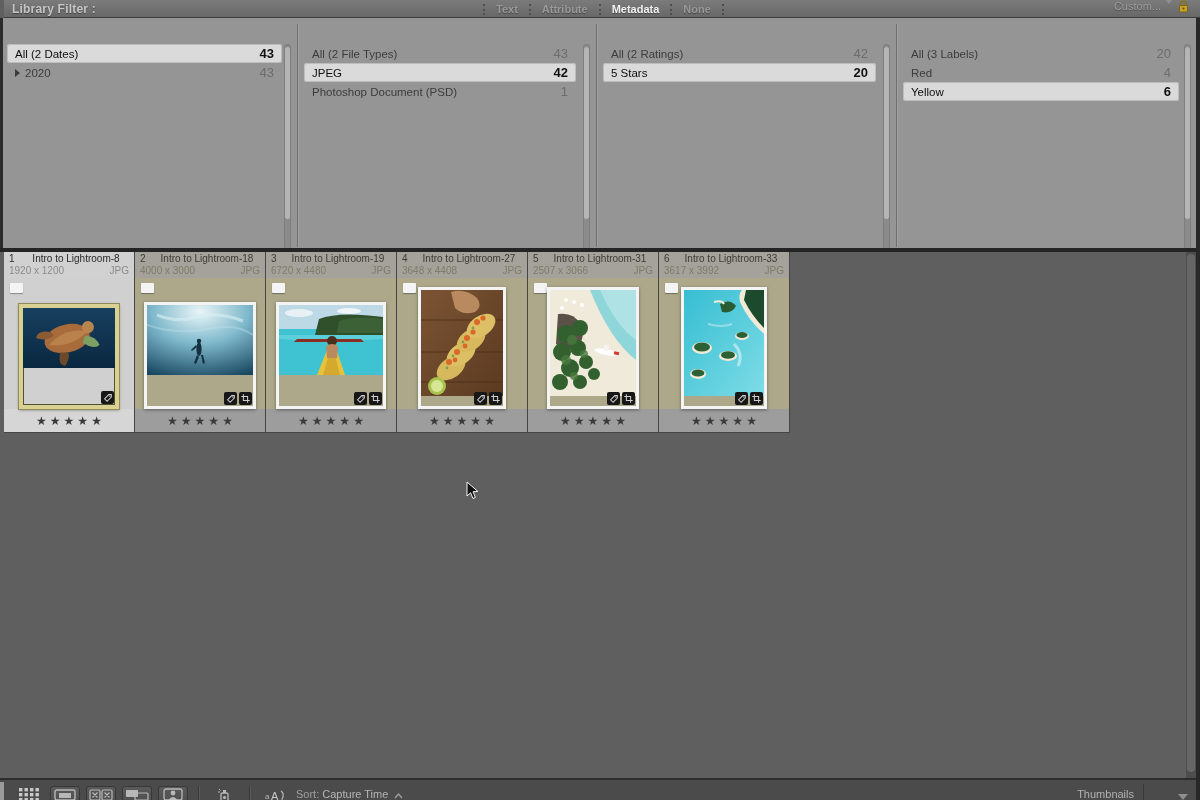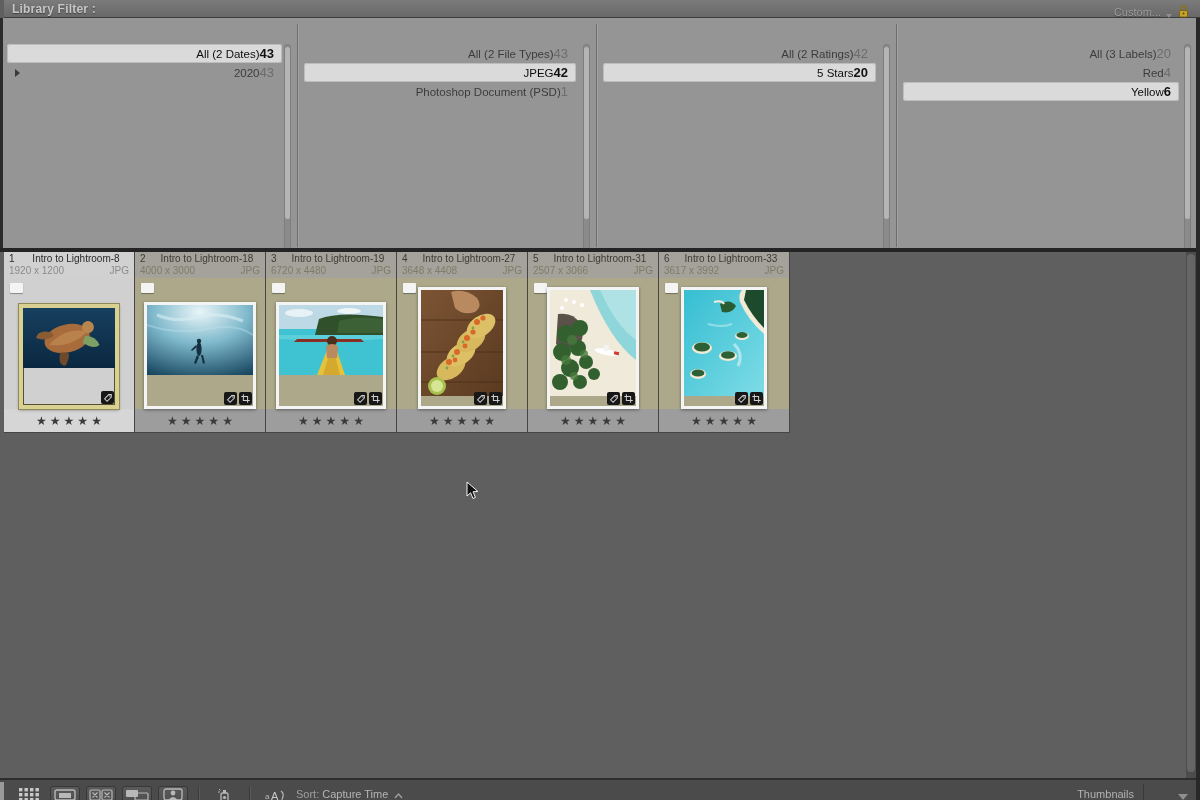--- a/index.html
+++ b/index.html
@@ -11,39 +11,39 @@
   #filterbar { position:absolute; left:4px; top:0; width:1200px; height:18px;
     background:linear-gradient(#7b7b7b,#686868); border-bottom:1px solid #3c3c3c;
     display:flex; align-items:center; }
   #filterbar .title { color:#c6c6c6; font-size:12px; font-weight:bold; margin-left:8px;
     text-shadow:0 1px 1px rgba(0,0,0,.4); letter-spacing:.2px; }
   #tabs { position:absolute; left:478px; top:0; height:18px; display:flex; align-items:center; }
   .tabsep { height:11px; border-left:2px dotted #4e4e4e; margin:0 1px; }
   .tab { font-size:11px; font-weight:bold; color:#999999; padding:0 10px; cursor:default;
     text-shadow:0 1px 1px rgba(0,0,0,.35); }
   .tab.active { color:#f2f2f2; }
-  #preset-area { position:absolute; right:14px; top:0; height:18px; display:flex; align-items:flex-end; gap:5px; }
+  #preset-area { position:absolute; right:14px; top:0; height:18px; display:flex; align-items:flex-start; gap:5px; }
   #preset-label { font-size:11px; color:#9c9c9c; text-shadow:0 1px 1px rgba(0,0,0,.3); }
   .caret-down { width:0; height:0; border-left:3px solid transparent; border-right:3px solid transparent;
     border-top:4px solid #8e8e8e; }
 
   
   #panel { position:absolute; left:0; top:18px; width:1200px; height:230px; background:#959595; }
   #panel .left-edge { position:absolute; left:0; top:0; width:3px; height:230px; background:#2b2b2b; }
   #colheaders { position:absolute; left:3px; top:6px; width:1193px; height:16px;
     background:linear-gradient(#929292,#878787); border-top:1px solid #a6a6a6; border-bottom:1px solid #5e5e5e; }
   .colname { position:absolute; top:1px; font-size:11px; font-weight:bold; color:#2d2d2d; }
   .coldivider { position:absolute; top:6px; width:1px; height:223px; background:#6e6e6e; box-shadow:1px 0 0 #a2a2a2; }
   .menu-icon { position:absolute; top:5px; width:9px; height:7px; border-top:1px solid #3f3f3f;
     border-bottom:1px solid #3f3f3f; }
   .menu-icon:before { content:""; display:block; margin-top:2px; border-top:1px solid #3f3f3f; }
   .rows { position:absolute; top:26px; }
   .frow { display:flex; align-items:center; height:19px; padding:0 8px; border-radius:3px;
     font-size:11.5px; color:#3c3c3c; cursor:default; }
-  .frow .lbl { flex:1; white-space:nowrap; overflow:hidden;text-align:right; }
+  .frow .lbl { flex:1; white-space:nowrap; overflow:hidden; }
   .frow .cnt { color:#6d6d6d; font-size:13px; }
   .frow.selected { background:#dadada; box-shadow:0 0 0 1px #bdbdbd inset; color:#0d0d0d; }
   .frow.selected .cnt { color:#111; font-weight:bold; }
   .tri-right { display:inline-block; width:0; height:0; border-top:4px solid transparent;
     border-bottom:4px solid transparent; border-left:5px solid #3a3a3a; margin-right:5px; }
   .colscroll { position:absolute; top:26px; width:7px; height:206px; background:#8b8b8b;
     border:1px solid #7d7d7d; border-radius:3px; }
   .colscroll .thumb { position:absolute; left:0; top:2px; width:5px; height:172px; background:#b5b5b5;
     border-radius:3px; }
 
@@ -111,20 +111,31 @@
   
   #cursor { position:absolute; left:466px; top:481px; width:14px; height:20px; z-index:50; }
 </style>
 </head>
 <body>
 
 <div id="screen">
 
   <div id="filterbar">
     <span class="title">Library Filter :</span>
+    <div id="tabs">
+      <span class="tabsep"></span>
+      <span class="tab">Text</span>
+      <span class="tabsep"></span>
+      <span class="tab">Attribute</span>
+      <span class="tabsep"></span>
+      <span class="tab active">Metadata</span>
+      <span class="tabsep"></span>
+      <span class="tab">None</span>
+      <span class="tabsep"></span>
+    </div>
     <div id="preset-area">
       <span id="preset-label">Custom...</span>
       <span class="caret-down"></span>
       <svg width="13" height="13" viewBox="0 0 13 13">
         <path d="M3.5 6 V4.2 a3 3 0 0 1 6 0 V6" fill="none" stroke="#8a7217" stroke-width="1.6"></path>
         <rect x="2.5" y="5.5" width="8" height="6.5" rx="1.2" fill="#c9a227" stroke="#6e5a10" stroke-width="0.8"></rect>
         <circle cx="6.5" cy="8.5" r="1" fill="#5c4a0c"></circle>
       </svg>
     </div>
   </div>

